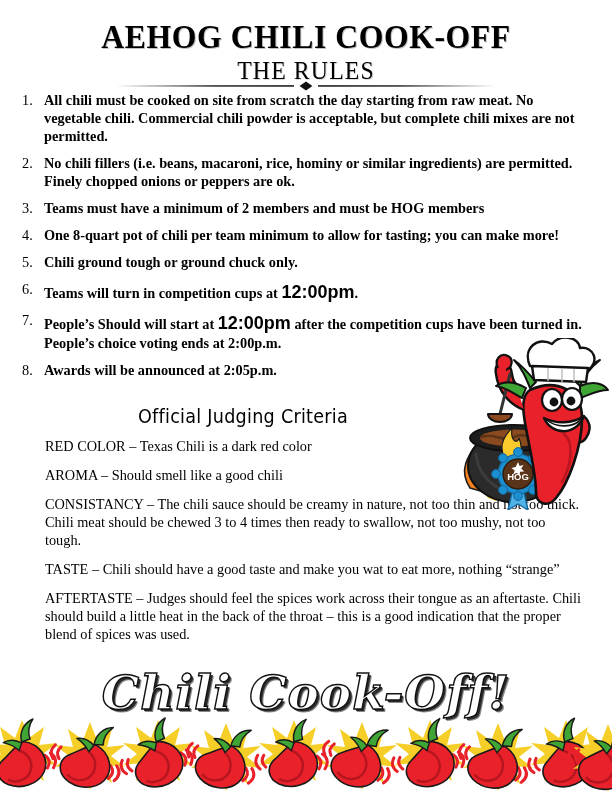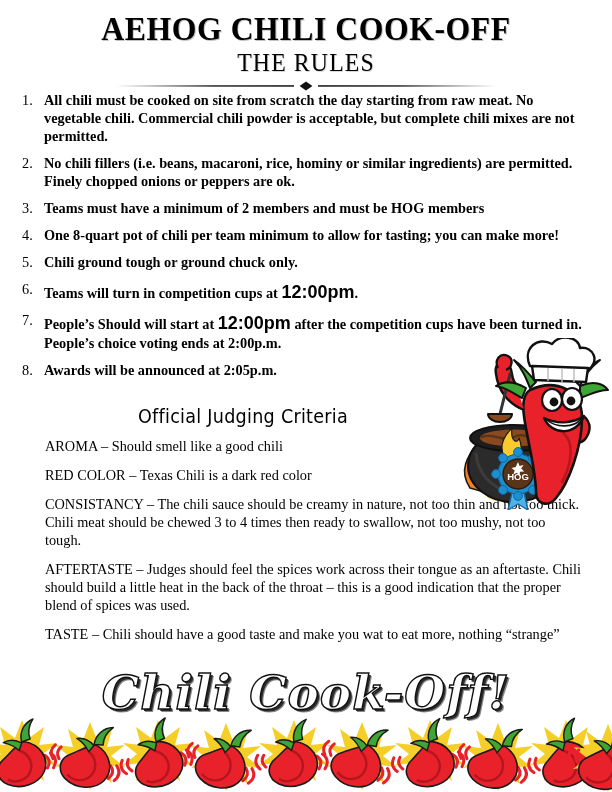--- a/index.html
+++ b/index.html
@@ -22,21 +22,21 @@
     position: absolute;
     left: 0; top: 0;
     width: 612px;
     height: 792px;
   }
 
   
   .title-block {
     position: absolute;
     left: 0;
-    top: 12px;
+    top: 20px;
     width: 612px;
     text-align: center;
   }
   .main-title {
     font-family: "Liberation Serif", "DejaVu Serif", serif;
     font-size: 33px;
     font-weight: bold;
     letter-spacing: 0.6px;
     line-height: 1.05;
     margin: 0;
@@ -230,25 +230,25 @@
     <div class="rule">
       <span class="rule-num">8.</span>
       <span class="rule-text">Awards will be announced at 2:05p.m.</span>
     </div>
 
   </div>
 
   <div class="criteria-head">Official Judging Criteria</div>
 
   <div class="criteria">
+    <div class="criterion">RED COLOR – Texas Chili is a dark red color</div>
     <div class="criterion">AROMA – Should smell like a good chili</div>
-    <div class="criterion">RED COLOR – Texas Chili is a dark red color</div>
     <div class="criterion">CONSISTANCY – The chili sauce should be creamy in nature, not too thin and not too thick.  Chili meat should be chewed 3 to 4 times then ready to swallow, not too mushy, not too tough.</div>
+    <div class="criterion">TASTE – Chili should have a good taste and make you wat to eat more, nothing “strange”</div>
     <div class="criterion">AFTERTASTE – Judges should feel the spices work across their tongue as an aftertaste. Chili should build a little heat in the back of the throat – this is a good indication that the proper blend of spices was used.</div>
-    <div class="criterion">TASTE – Chili should have a good taste and make you wat to eat more, nothing “strange”</div>
   </div>
 
   <div class="mascot">
     <svg width="160" height="172" viewBox="0 0 160 172" xmlns="http://www.w3.org/2000/svg">
 
       <g>
         <path d="M18 150 C6 132 16 118 26 104 C24 120 34 124 36 116 C44 130 40 146 32 154 Z" fill="#F58220" stroke="#1a1a1a" stroke-width="1.6" stroke-linejoin="round"></path>
         <path d="M24 150 C17 136 24 126 30 116 C30 128 36 130 37 124 C42 134 40 146 34 152 Z" fill="#FBCB2E"></path>
         <path d="M44 156 C36 142 44 128 52 118 C50 132 58 134 60 128 C66 140 62 152 54 158 Z" fill="#F58220" stroke="#1a1a1a" stroke-width="1.4" stroke-linejoin="round"></path>
         <path d="M94 152 C86 140 92 126 100 118 C98 130 106 132 108 126 C114 138 110 150 102 156 Z" fill="#F58220" stroke="#1a1a1a" stroke-width="1.4" stroke-linejoin="round"></path>

